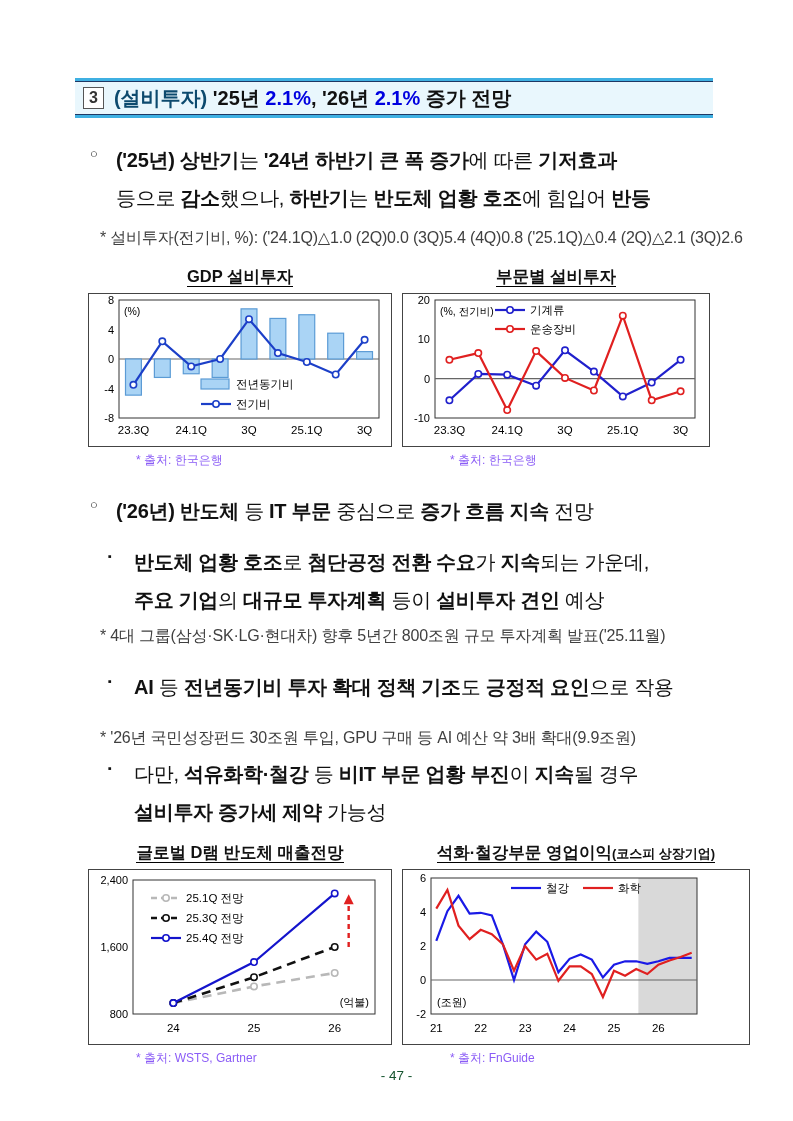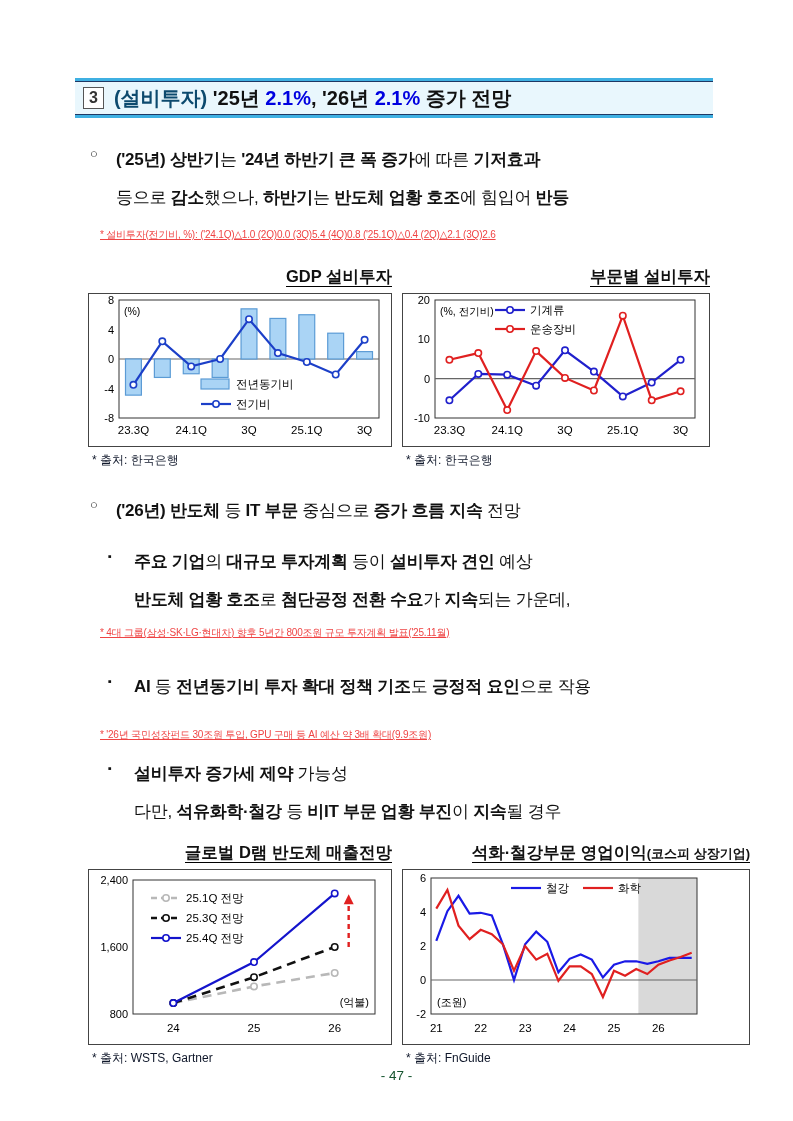--- a/index.html
+++ b/index.html
@@ -14,30 +14,30 @@
     box-shadow:inset 0 1px 0 #1f3864, inset 0 -1px 0 #1f3864;
     display:flex;align-items:center;padding-left:8px;font-size:20px;font-weight:bold;}
   .hnum{display:inline-block;border:1.5px solid #555;background:#fff;color:#333;
     font-size:16px;font-weight:bold;padding:0 5px;margin-right:10px;line-height:20px;}
 
   
   .bullet-row{display:flex;}
   .marker{flex:0 0 26px;font-size:13px;padding-top:5px;color:#111;}
   .marker.sq{font-size:11px;padding-top:7px;}
   .content{flex:1;}
-  .main-text{font-size:17px;line-height:38px;letter-spacing:-0.3px;}
-  .footnote{font-size:10px;color:#ef4444;letter-spacing:-0.2px;text-decoration:underline;}
+  .main-text{font-size:20px;line-height:38px;letter-spacing:-0.3px;}
+  .footnote{font-size:16px;color:#404040;letter-spacing:-0.2px;}
 
   
   .chart-block{position:absolute;}
-  .chart-title{text-align:right;font-size:16.5px;font-weight:bold;margin-bottom:5px;}
+  .chart-title{text-align:center;font-size:16.5px;font-weight:bold;margin-bottom:5px;}
   .chart-title .ct{border-bottom:1.5px solid #000;padding-bottom:1px;}
   .ct-suffix{font-size:13px;font-weight:bold;}
   .chart-box{border:1px solid #444;background:#fff;}
-  .chart-source{font-size:12px;margin-top:5px;padding-left:4px;color:#0f172a;}
+  .chart-source{font-size:12px;margin-top:5px;padding-left:4px;color:#8b5cf6;margin-left:44px;}
   svg text{font-family:"Liberation Sans","DejaVu Sans",sans-serif;fill:#000;}
 
   .page-number{left:0;top:1068px;width:793px;text-align:center;font-size:13.5px;color:#14532d;}
 </style>
 </head>
 <body>
 
 <div class="page">
 
   <div class="abs header-box">
@@ -147,41 +147,41 @@
   <div class="abs bullet-row" style="left:90px;top:492px;width:650px;">
     <div class="marker">○</div>
     <div class="content main-text">
       <div><span class="b">('26년) </span><span class="b">반도체</span><span> 등 </span><span class="b">IT 부문</span><span> 중심으로 </span><span class="b">증가 흐름 지속</span><span> 전망</span></div>
     </div>
   </div>
 
   <div class="abs bullet-row" style="left:108px;top:543px;width:640px;">
     <div class="marker sq">▪</div>
     <div class="content main-text">
+      <div><span class="b">반도체 업황 호조</span><span>로 </span><span class="b">첨단공정 전환 수요</span><span>가 </span><span class="b">지속</span><span>되는 가운데,</span></div>
       <div><span class="b">주요 기업</span><span>의 </span><span class="b">대규모 투자계획</span><span> 등이 </span><span class="b">설비투자 견인</span><span> 예상</span></div>
-      <div><span class="b">반도체 업황 호조</span><span>로 </span><span class="b">첨단공정 전환 수요</span><span>가 </span><span class="b">지속</span><span>되는 가운데,</span></div>
     </div>
   </div>
 
   <div class="abs footnote" style="left:100px;top:626px;width:650px;">* 4대 그룹(삼성·SK·LG·현대차) 향후 5년간 800조원 규모 투자계획 발표('25.11월)</div>
 
   <div class="abs bullet-row" style="left:108px;top:668px;width:640px;">
     <div class="marker sq">▪</div>
     <div class="content main-text">
       <div><span class="b">AI</span><span> 등 </span><span class="b">전년동기비 투자 확대 정책 기조</span><span>도 </span><span class="b">긍정적 요인</span><span>으로 작용</span></div>
     </div>
   </div>
 
   <div class="abs footnote" style="left:100px;top:728px;width:650px;">* '26년 국민성장펀드 30조원 투입, GPU 구매 등 AI 예산 약 3배 확대(9.9조원)</div>
 
   <div class="abs bullet-row" style="left:108px;top:755px;width:640px;">
     <div class="marker sq">▪</div>
     <div class="content main-text">
+      <div><span>다만, </span><span class="b">석유화학·철강</span><span> 등 </span><span class="b">비IT 부문 업황 부진</span><span>이 </span><span class="b">지속</span><span>될 경우</span></div>
       <div><span class="b">설비투자 증가세 제약</span><span> 가능성</span></div>
-      <div><span>다만, </span><span class="b">석유화학·철강</span><span> 등 </span><span class="b">비IT 부문 업황 부진</span><span>이 </span><span class="b">지속</span><span>될 경우</span></div>
     </div>
   </div>
 
   <div class="chart-block" style="left:88px;top:842px;width:304px;">
     <div class="chart-title"><span class="ct">글로벌 D램 반도체 매출전망</span></div>
     <div class="chart-box"><svg width="300" height="170">
           <rect x="44" y="10" width="242" height="134" fill="none" stroke="#333" stroke-width="1"></rect>
           <text x="39" y="14" text-anchor="end" font-size="11">2,400</text>
           <text x="39" y="81" text-anchor="end" font-size="11">1,600</text>
           <text x="39" y="148" text-anchor="end" font-size="11">800</text>

